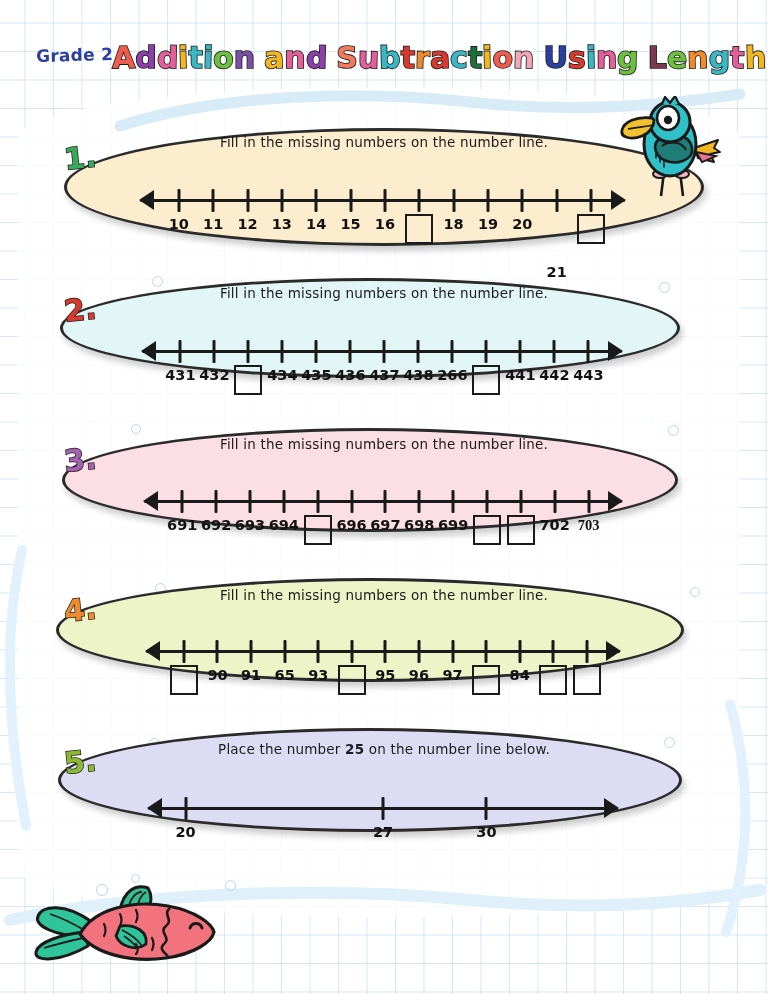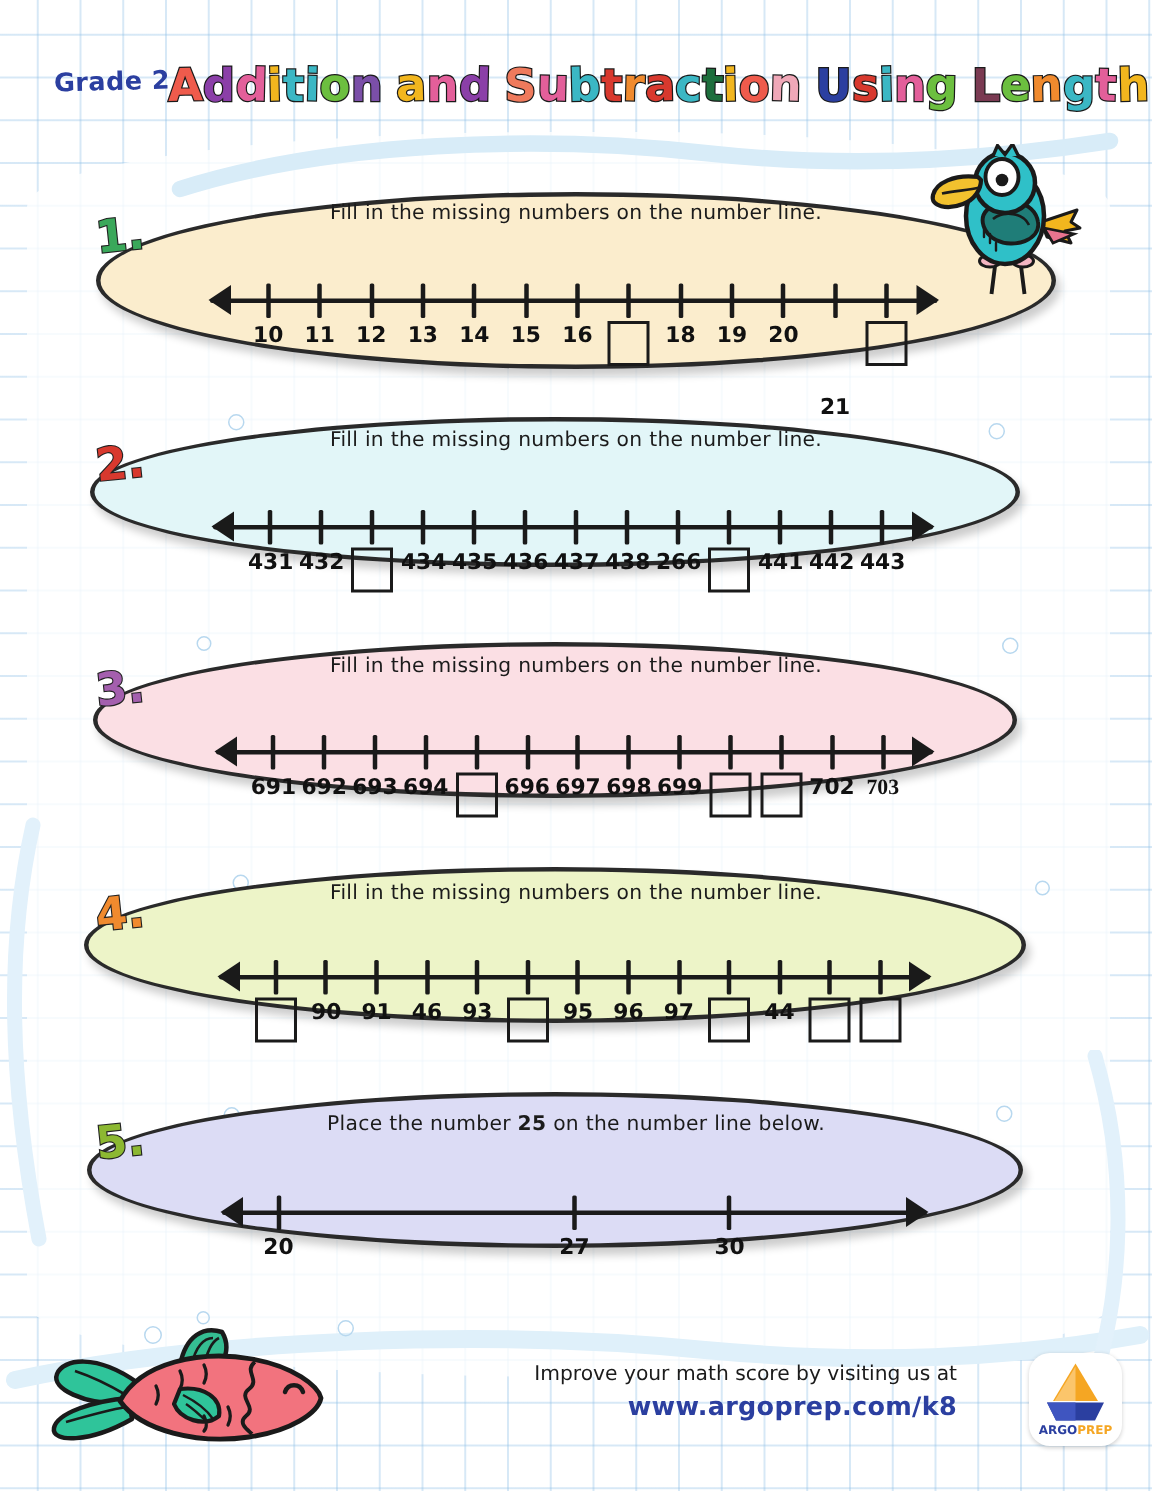--- a/index.html
+++ b/index.html
@@ -273,35 +273,35 @@
           <div class="axis"></div>
           <div class="arrow l"></div>
           <div class="arrow r"></div>
           <div class="tick" style="left: 8%;"></div>
           <div class="box" style="left: 8%;"></div>
           <div class="tick" style="left: 15.0833%;"></div>
           <div class="lbl" style="left: 15.0833%;">90</div>
           <div class="tick" style="left: 22.1667%;"></div>
           <div class="lbl" style="left: 22.1667%;">91</div>
           <div class="tick" style="left: 29.25%;"></div>
-          <div class="lbl" style="left: 29.25%;">46</div>
+          <div class="lbl" style="left: 29.25%;">65</div>
           <div class="tick" style="left: 36.3333%;"></div>
           <div class="lbl" style="left: 36.3333%;">93</div>
           <div class="tick" style="left: 43.4167%;"></div>
           <div class="box" style="left: 43.4167%;"></div>
           <div class="tick" style="left: 50.5%;"></div>
           <div class="lbl" style="left: 50.5%;">95</div>
           <div class="tick" style="left: 57.5833%;"></div>
           <div class="lbl" style="left: 57.5833%;">96</div>
           <div class="tick" style="left: 64.6667%;"></div>
           <div class="lbl" style="left: 64.6667%;">97</div>
           <div class="tick" style="left: 71.75%;"></div>
           <div class="box" style="left: 71.75%;"></div>
           <div class="tick" style="left: 78.8333%;"></div>
-          <div class="lbl" style="left: 78.8333%;">44</div>
+          <div class="lbl" style="left: 78.8333%;">84</div>
           <div class="tick" style="left: 85.9167%;"></div>
           <div class="box" style="left: 85.9167%;"></div>
           <div class="tick" style="left: 93%;"></div>
           <div class="box" style="left: 93%;"></div>
         </div>
       </div>
       <div class="ex" style="top: 0px;">
         <div class="ellipse" style="left: 58px; top: 728px; width: 624px; height: 104px; background: rgb(220, 220, 245);"></div>
         <div class="ex-num" style="top: 744px; color: rgb(140, 184, 50);">5.</div>
         <div class="prompt" style="top: 741px; text-align: center;"><span>Place the number </span><b>25</b><span> on the number line below.</span></div>
@@ -360,29 +360,14 @@
     <path d="M96,42 C112,40 124,48 122,60 C112,68 96,62 92,52 Z" fill="#2fc49a" stroke="#1a1a1a" stroke-width="2.8" stroke-linejoin="round"></path>
     <path d="M98,46 C106,50 114,56 118,62 M100,52 C106,56 110,60 114,64" stroke="#1a1a1a" stroke-width="1.6" fill="none"></path>
 
     <path d="M166,44 C168,38 176,38 178,44" stroke="#1a1a1a" stroke-width="3" fill="none" stroke-linecap="round"></path>
 
     <path d="M146,24 C138,30 150,36 142,42 C134,48 148,54 140,60 C134,65 142,70 144,72" stroke="#1a1a1a" stroke-width="2.6" fill="none"></path>
 
     <path d="M80,40 C82,44 82,48 80,52 M96,30 C98,34 98,38 96,42 M112,26 C114,30 114,34 112,38 M128,54 C130,58 130,62 128,66 M112,60 C114,64 114,68 112,70" stroke="#1a1a1a" stroke-width="2.2" fill="none" stroke-linecap="round"></path>
   </svg>
 
-  <div id="footer">
-    <div class="f1">Improve your math score by visiting us at</div>
-    <div class="f2">www.argoprep.com/k8</div>
-    <div class="logo">
-      <svg width="62" height="48" viewBox="0 0 62 48" style="position:absolute;left:0;top:2px;">
-        <path d="M31,5 L46,30 L16,30 Z" fill="#f5a623" stroke="none"></path>
-        <path d="M31,7 L31,30 L17,30 Z" fill="#fbc56b"></path>
-        <path d="M12,31 L50,31 L44,43 L18,43 Z" fill="#2b3fa0"></path>
-        <path d="M12,31 L31,31 L31,43 L18,43 Z" fill="#3f55c0"></path>
-      </svg>
-      <div class="logo-txt">
-        <span style="color:#2b3fa0">ARGO</span><span style="color:#f5a623">PREP</span>
-      </div>
-    </div>
-  </div>
 
 </div>
 
 </body></html>

